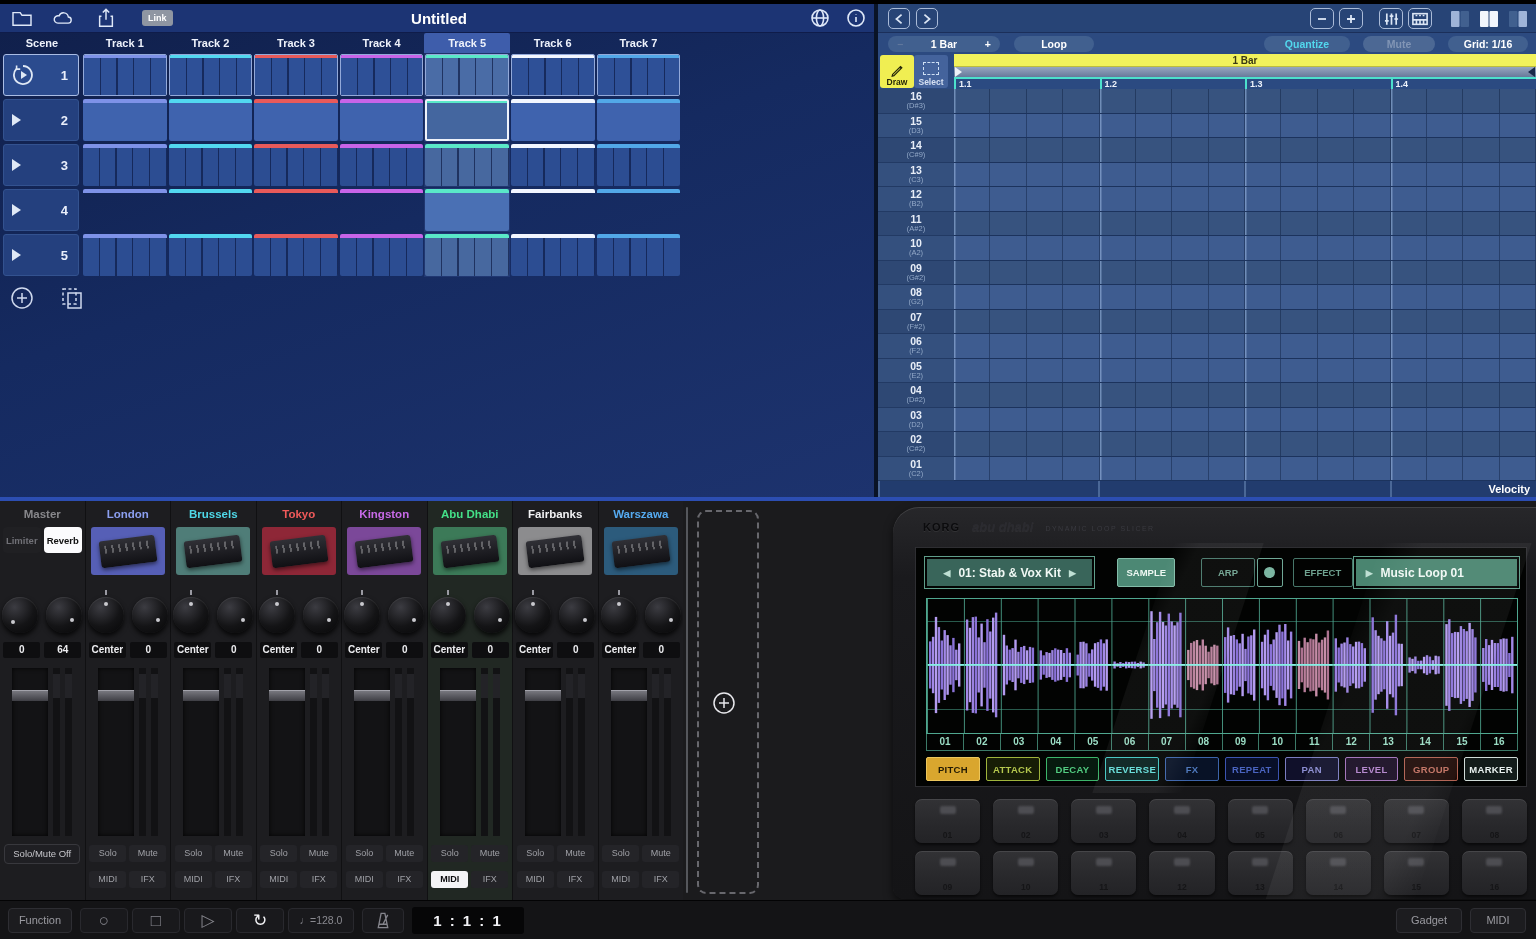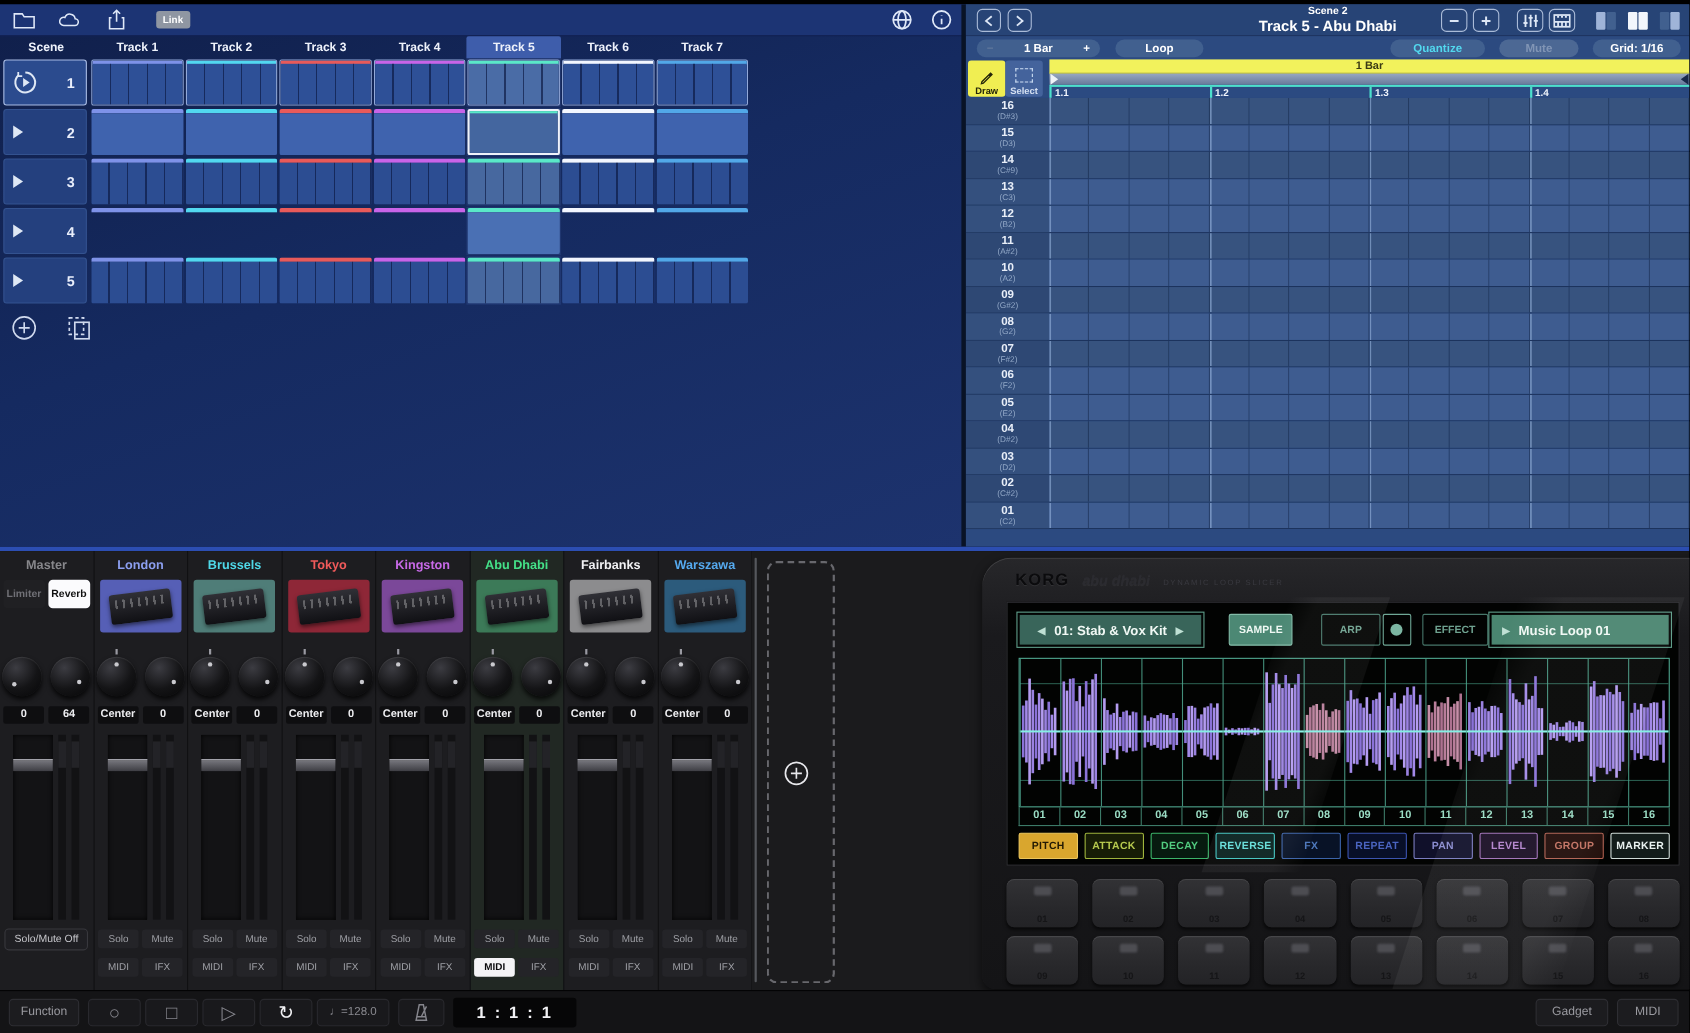--- a/index.html
+++ b/index.html
@@ -177,21 +177,21 @@
     border:2.5px dashed #68686d; border-radius:9px; }
   #addtrack-plus { position:absolute; left:29px; top:190px; width:24px; height:24px; color:#e8e8ec; }
   #addtrack-plus svg { stroke:#e8e8ec; fill:none; stroke-width:1.5; }
 
   
   #gadget-panel { position:absolute; left:880px; top:501px; width:656px; height:399px; background:#1b1b1d; }
   #device { position:absolute; left:13px; top:6px; width:680px; height:392px;
     border-radius:26px 0 0 12px; background:linear-gradient(180deg,#27272a 0%, #1a1a1d 18%, #141416 100%);
     box-shadow:inset 0 1px 0 rgba(255,255,255,.12), 0 4px 10px rgba(0,0,0,.6); overflow:hidden; }
   #logo-row { position:absolute; left:30px; top:12px; display:flex; align-items:baseline; gap:12px; }
-  #brand { font-size:15px; font-weight:bold; letter-spacing:1px; color:#0b0b0d;
+  #brand { font-size:11px; font-weight:bold; letter-spacing:1px; color:#0b0b0d;
     text-shadow:0 1px 0 rgba(255,255,255,.07); }
   #model { font-size:13px; font-weight:bold; font-style:italic; color:#2b2b30;
     text-shadow:0 1px 0 rgba(255,255,255,.05); }
   #tagline { font-size:7px; letter-spacing:1.5px; color:#3a3a40; }
   #screen { position:absolute; left:22px; top:40px; width:612px; height:240px; background:#020302;
     border:1px solid #2e2e32; }
   #screen-header { position:absolute; left:8px; top:8px; width:596px; height:33px; display:flex; align-items:center; }
   .frame { border:1px solid #5f9e8a; padding:2px; height:33px; }
   .lcd-box { height:100%; display:flex; align-items:center; justify-content:center; gap:8px;
     color:#f0f8f4; font-size:12px; font-weight:bold; }
@@ -300,20 +300,21 @@
             </svg>
         </span>
         <span class="tb-icon">
           <svg width="20" height="20" viewBox="0 0 20 20">
               <circle cx="10" cy="10" r="8"></circle>
               <path d="M10 9 v5 M10 6 v0.5"></path>
             </svg>
         </span>
       </span>
     </div>
+    <div id="lp-title">Untitled</div>
     <div id="matrix-header">
       <div class="th">Scene</div>
     <div class="th">Track 1</div>
         <div class="th">Track 2</div>
         <div class="th">Track 3</div>
         <div class="th">Track 4</div>
         <div class="th sel">Track 5</div>
         <div class="th">Track 6</div>
         <div class="th">Track 7</div>
       </div>
@@ -584,24 +585,20 @@
       <span class="navbtn" style="left:10px">
         <svg width="10" height="12" viewBox="0 0 10 14">
             <polyline points="8,2 2,7 8,12"></polyline>
           </svg>
       </span>
       <span class="navbtn" style="left:38px">
         <svg width="10" height="12" viewBox="0 0 10 14">
             <polyline points="2,2 8,7 2,12"></polyline>
           </svg>
       </span>
-      <div id="pr-title">
-        <span class="sub">Scene 2</span>
-        <span class="main">Track 5 - Abu Dhabi</span>
-      </div>
       <div id="pr-hicons">
         <span class="hic">
           <svg width="12" height="12" viewBox="0 0 12 12">
               <path d="M2 6 h8"></path>
             </svg>
         </span>
         <span class="hic">
           <svg width="12" height="12" viewBox="0 0 12 12">
               <path d="M2 6 h8 M6 2 v8"></path>
             </svg>
@@ -1031,20 +1028,21 @@
           <div class="pcell beat"></div>
           <div class="pcell"></div>
           <div class="pcell"></div>
           <div class="pcell"></div>
           <div class="pcell beat"></div>
           <div class="pcell"></div>
           <div class="pcell"></div>
           <div class="pcell"></div>
         </div>
       </div>
+    <div id="pr-velocity">Velocity</div>
   </div>
 
   <div id="vdivider"></div>
   <div id="hdivider"></div>
 
   <div id="mixer">
       <div class="strip">
         <div class="cname" style="color: rgb(135, 135, 139);">Master</div>
         <div class="mbtns">
           <div class="mbtn off">Limiter</div>

